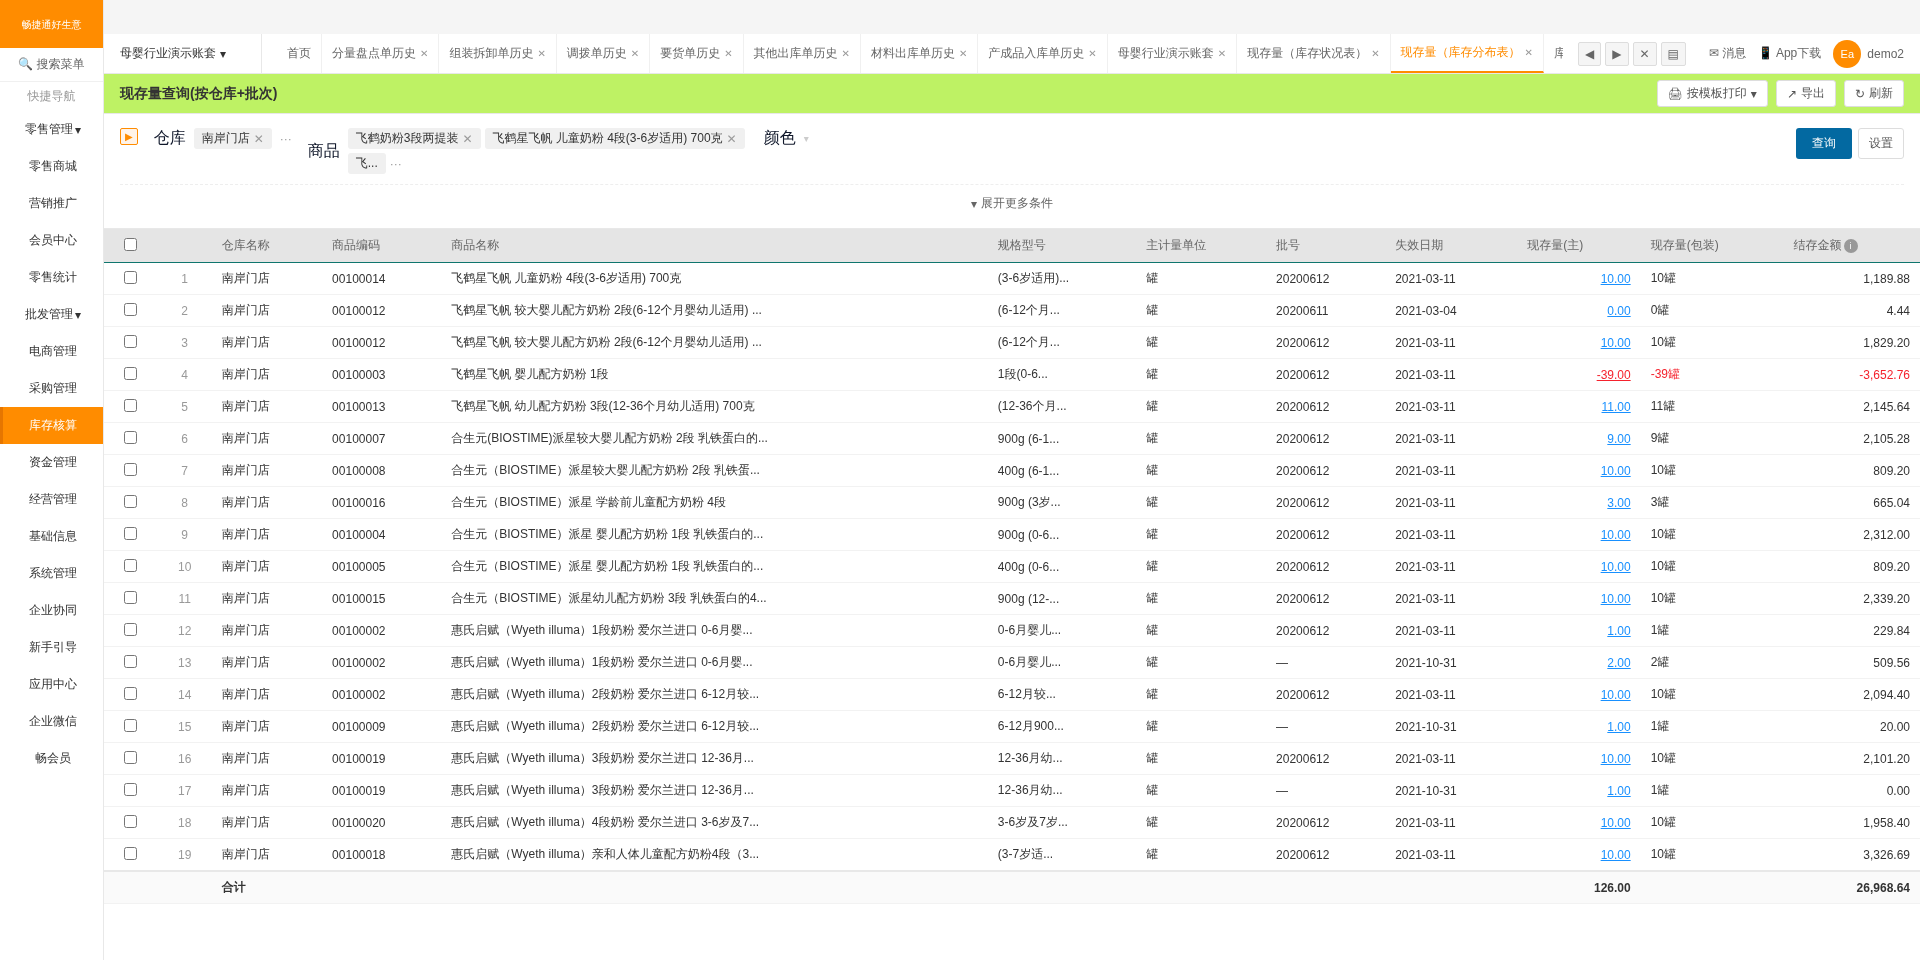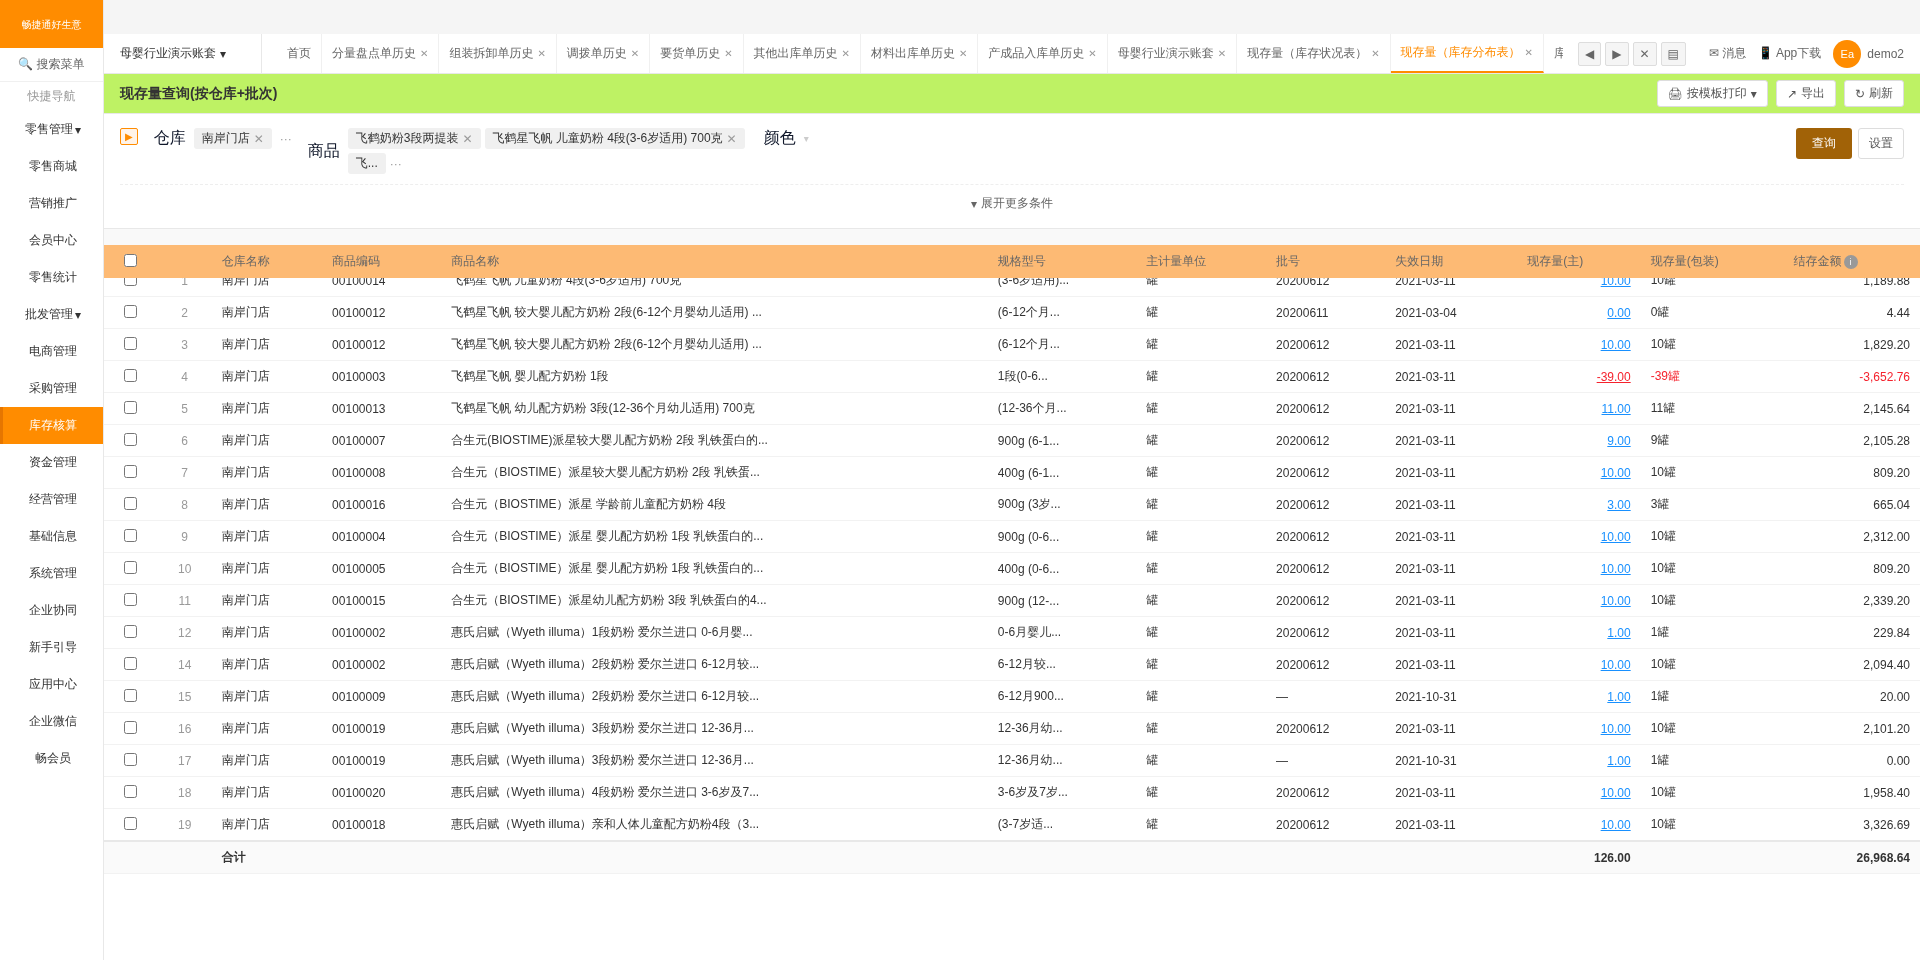--- a/index.html
+++ b/index.html
@@ -43,28 +43,28 @@
     .filter-tag { display: inline-flex; align-items: center; gap: 4px; background: #f0f0f0; border-radius: 3px; padding: 2px 8px; font-size: 12px; color: #333; }
     .filter-tag-close { cursor: pointer; color: #999; }
     .filter-expand-btn { display: flex; align-items: center; gap: 4px; cursor: pointer; color: #666; font-size: 12px; margin: 6px auto; justify-content: center; }
     .filter-section { display: flex; align-items: flex-start; gap: 16px; padding: 4px 0; }
     .filter-group { display: flex; align-items: center; gap: 8px; }
     .filter-tags-wrap { display: flex; align-items: center; flex-wrap: wrap; gap: 4px; max-width: 400px; }
     .filter-color-group { display: flex; align-items: center; gap: 8px; min-width: 80px; }
     .filter-select { display: flex; align-items: center; gap: 4px; cursor: pointer; }
     .filter-arrow-down { color: #ccc; font-size: 10px; }
     .toggle-arrow { color: #ff8c00; background: #fff3e8; border: 1px solid #ff8c00; border-radius: 2px; padding: 2px 4px; cursor: pointer; font-size: 10px; }
-    .btn-query { background: #a16207; color: white; border: none; border-radius: 3px; padding: 6px 16px; cursor: pointer; font-size: 12px; }
+    .btn-query { background: #0369a1; color: white; border: none; border-radius: 3px; padding: 6px 16px; cursor: pointer; font-size: 12px; }
     .btn-settings { background: #fff; color: #555; border: 1px solid #ddd; border-radius: 3px; padding: 6px 10px; cursor: pointer; font-size: 12px; }
 
     
     .table-area { flex: 1; overflow: auto; background: #fff; }
     table { width: 100%; border-collapse: collapse; }
     thead tr { background: #f9f9f9; }
-    th { padding: 8px 10px; text-align: left; font-size: 12px; color: #666; border-bottom: 3px solid #0f766e; white-space: nowrap; font-weight: normal; position: sticky; top: 16px; background: #fdba74; z-index: 1; }
+    th { padding: 8px 10px; text-align: left; font-size: 12px; color: #666; border-bottom: 1px solid #0f766e; white-space: nowrap; font-weight: normal; position: sticky; top: 0; background: #e5e5e5; z-index: 1; }
     td { padding: 7px 10px; font-size: 12px; color: #333; border-bottom: 1px solid #f2f2f2; white-space: nowrap; }
     .row-num { color: #999; text-align: center; }
     .td-link { color: #1890ff; text-decoration: underline; cursor: pointer; }
     .td-red { color: #f5222d; }
     .td-right { text-align: right; }
     .footer-row td { background: #fafafa; font-weight: bold; color: #333; border-top: 2px solid #e8e8e8; }
     .checkbox-cell { text-align: center; }
     input[type="checkbox"] { cursor: pointer; }
     .th-info { display: flex; align-items: center; gap: 2px; }
     .info-icon { width: 14px; height: 14px; border-radius: 50%; background: #999; color: white; font-size: 9px; display: inline-flex; align-items: center; justify-content: center; cursor: pointer; }
@@ -476,20 +476,34 @@
     <td>0-6月婴儿...</td>
     <td>罐</td>
     <td>20200612</td>
     <td>2021-03-11</td>
     <td class="td-link td-right">1.00</td>
     <td class="">1罐</td>
     <td class=" td-right">229.84</td>
   </tr>
           <tr>
     <td class="checkbox-cell"><input type="checkbox" style=""></td>
+    <td class="row-num">13</td>
+    <td>南岸门店</td>
+    <td>00100002</td>
+    <td>惠氏启赋（Wyeth illuma）1段奶粉 爱尔兰进口 0-6月婴...</td>
+    <td>0-6月婴儿...</td>
+    <td>罐</td>
+    <td>—</td>
+    <td>2021-10-31</td>
+    <td class="td-link td-right">2.00</td>
+    <td class="">2罐</td>
+    <td class=" td-right">509.56</td>
+  </tr>
+          <tr>
+    <td class="checkbox-cell"><input type="checkbox" style=""></td>
     <td class="row-num">14</td>
     <td>南岸门店</td>
     <td>00100002</td>
     <td>惠氏启赋（Wyeth illuma）2段奶粉 爱尔兰进口 6-12月较...</td>
     <td>6-12月较...</td>
     <td>罐</td>
     <td>20200612</td>
     <td>2021-03-11</td>
     <td class="td-link td-right">10.00</td>
     <td class="">10罐</td>

